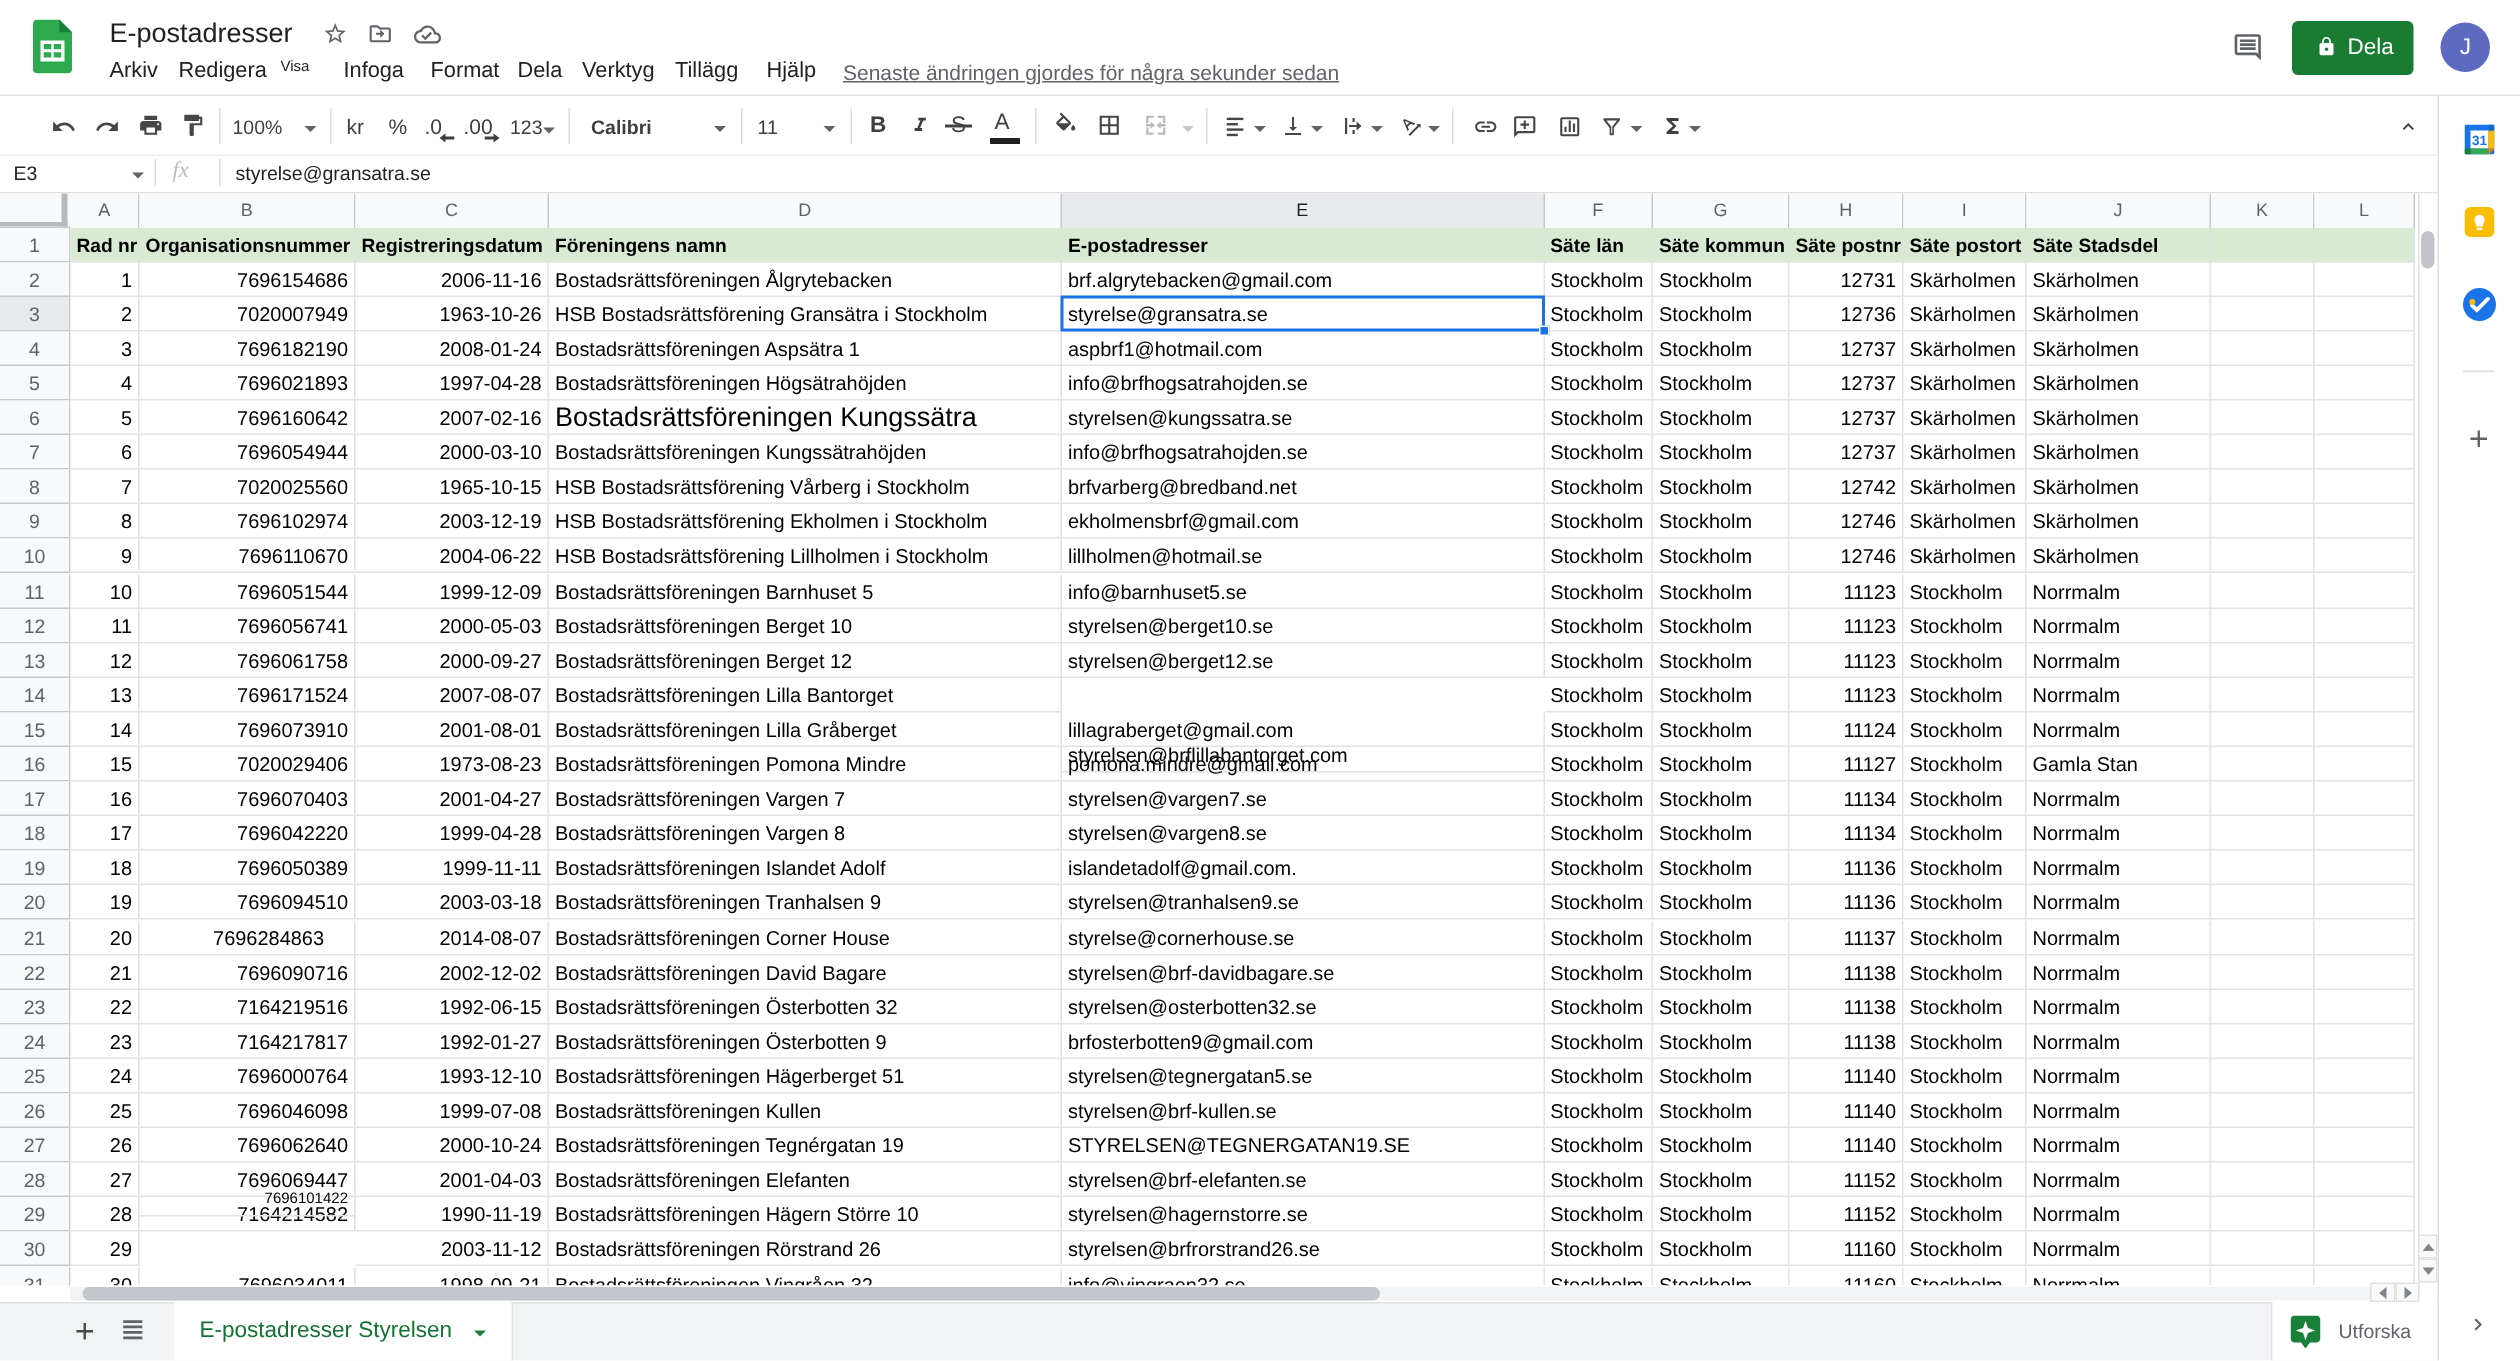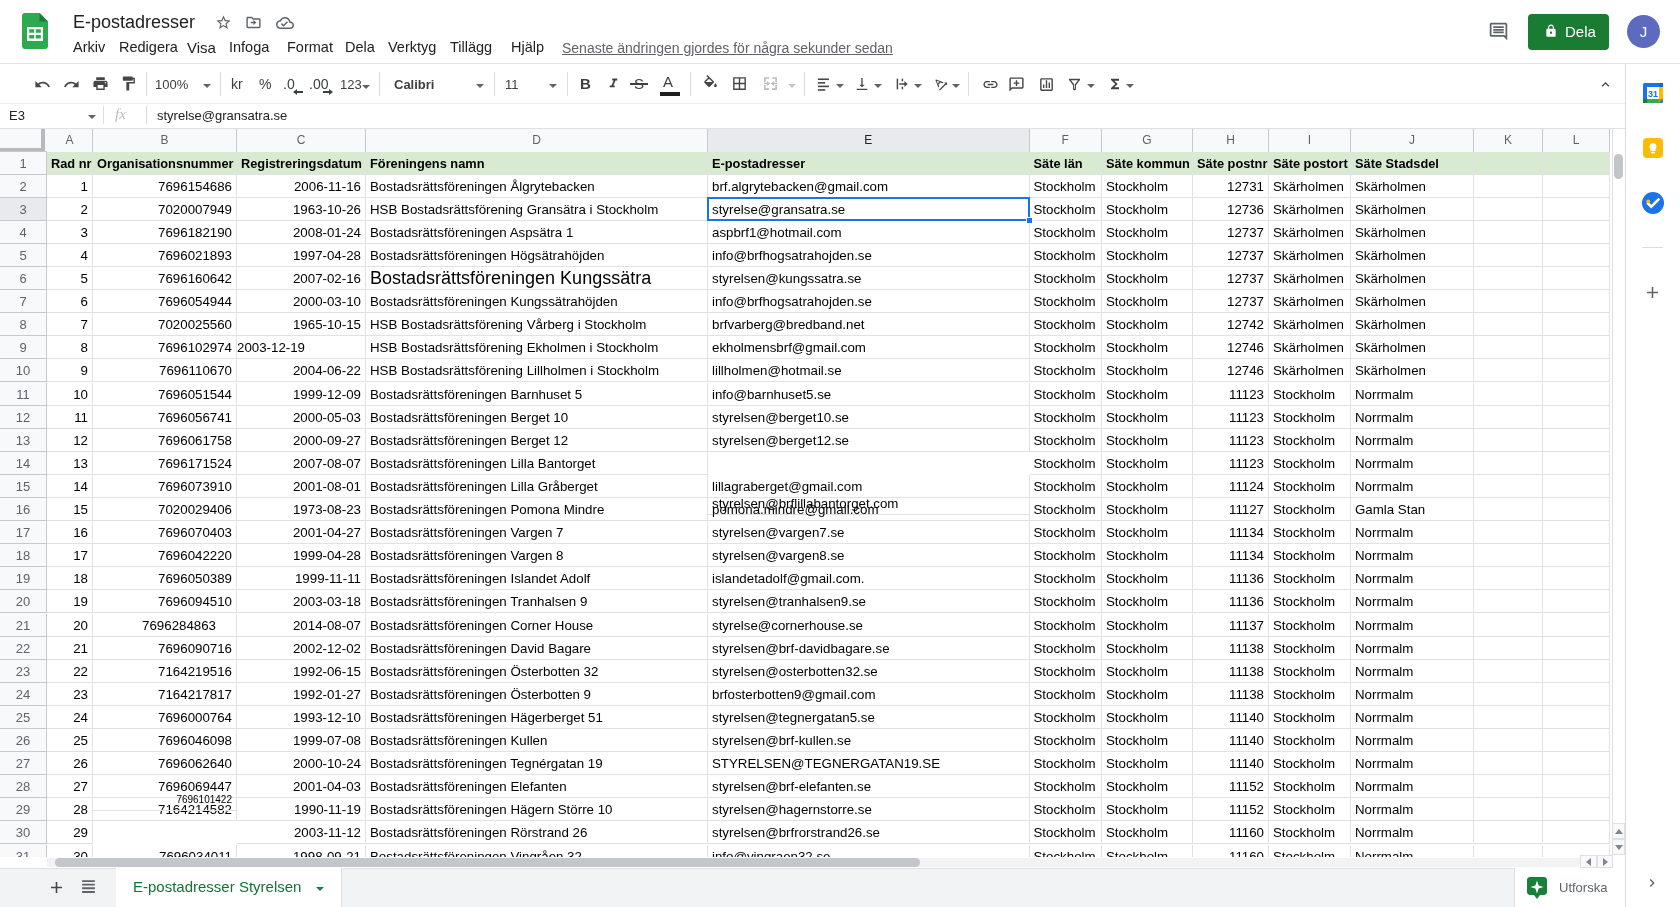--- a/index.html
+++ b/index.html
@@ -17,21 +17,21 @@
       <path d="M22 9.24l-7.19-.62L12 2 9.19 8.63 2 9.24l5.46 4.73L5.82 21 12 17.27 18.18 21l-1.63-7.03L22 9.24zM12 15.4l-3.76 2.27 1-4.28-3.32-2.88 4.38-.38L12 6.1l1.71 4.04 4.38.38-3.32 2.88 1 4.28L12 15.4z"></path>
     </svg>
     <svg style="position:absolute;left:245px;top:14px" width="17" height="17" viewBox="0 0 24 24" fill="#5f6368">
       <path d="M20 6h-8l-2-2H4c-1.1 0-2 .9-2 2v12c0 1.1.9 2 2 2h16c1.1 0 2-.9 2-2V8c0-1.1-.9-2-2-2zm0 12H4V6h5.17l2 2H20v10zm-8.01-2L16 12l-4.01-4v3H8v2h3.99v3z"></path>
     </svg>
     <svg style="position:absolute;left:276px;top:14px" width="18" height="18" viewBox="0 0 24 24" fill="#5f6368">
       <path d="M19.35 10.04C18.67 6.59 15.64 4 12 4 9.11 4 6.6 5.64 5.35 8.04 2.34 8.36 0 10.91 0 14c0 3.31 2.69 6 6 6h13c2.76 0 5-2.24 5-5 0-2.64-2.05-4.78-4.65-4.96zM19 18H6c-2.21 0-4-1.79-4-4 0-2.05 1.53-3.76 3.56-3.97l1.07-.11.5-.95C8.08 7.14 9.94 6 12 6c2.62 0 4.88 1.86 5.39 4.43l.3 1.5 1.53.11c1.56.1 2.78 1.41 2.78 2.96 0 1.65-1.35 3-3 3zM10 14.17l-2.09-2.09L6.5 13.5 10 17l6-6-1.41-1.42z"></path>
     </svg>
     <div style="position:absolute;left:73px;top:39px;font-size:14.5px;color:#202124;font-weight:400;white-space:nowrap;">Arkiv</div>
     <div style="position:absolute;left:119px;top:39px;font-size:14.5px;color:#202124;font-weight:400;white-space:nowrap;">Redigera</div>
-    <div style="position:absolute;left:187px;top:39px;font-size:15px;color:#202124;font-weight:400;white-space:nowrap;">Visa</div>
+    <div style="position:absolute;left:187px;top:39px;font-size:10px;color:#202124;font-weight:400;white-space:nowrap;">Visa</div>
     <div style="position:absolute;left:229px;top:39px;font-size:14.5px;color:#202124;font-weight:400;white-space:nowrap;">Infoga</div>
     <div style="position:absolute;left:287px;top:39px;font-size:14.5px;color:#202124;font-weight:400;white-space:nowrap;">Format</div>
     <div style="position:absolute;left:345px;top:39px;font-size:14.5px;color:#202124;font-weight:400;white-space:nowrap;">Dela</div>
     <div style="position:absolute;left:388px;top:39px;font-size:14.5px;color:#202124;font-weight:400;white-space:nowrap;">Verktyg</div>
     <div style="position:absolute;left:450px;top:39px;font-size:14.5px;color:#202124;font-weight:400;white-space:nowrap;">Tillägg</div>
     <div style="position:absolute;left:511px;top:39px;font-size:14.5px;color:#202124;font-weight:400;white-space:nowrap;">Hjälp</div>
     <div style="position:absolute;left:562px;top:40px;font-size:14px;color:#5f6368;font-weight:400;white-space:nowrap;text-decoration:underline">Senaste ändringen gjordes för några sekunder sedan</div>
     <svg style="position:absolute;left:1488px;top:21px" width="21" height="21" viewBox="0 0 24 24" fill="#5f6368">
       <path d="M21.99 4c0-1.1-.89-2-1.99-2H4c-1.1 0-2 .9-2 2v12c0 1.1.9 2 2 2h14l4 4-.01-18zM20 4v13.17L18.83 16H4V4h16zM6 12h12v2H6zm0-3h12v2H6zm0-3h12v2H6z"></path>
     </svg>
@@ -262,21 +262,21 @@
       <div style="position:absolute;left:708px;top:161.7px;width:321.5px;height:23.1px;border-right:1px solid #e2e2e2;border-bottom:1px solid #e2e2e2;font-size:13.3px;line-height:23.1px;white-space:nowrap;overflow:hidden;color:#000;padding-left:4px;">brfvarberg@bredband.net</div>
       <div style="position:absolute;left:1029.5px;top:161.7px;width:72.5px;height:23.1px;border-right:1px solid #e2e2e2;border-bottom:1px solid #e2e2e2;font-size:13.3px;line-height:23.1px;white-space:nowrap;overflow:hidden;color:#000;padding-left:4px;">Stockholm</div>
       <div style="position:absolute;left:1102px;top:161.7px;width:91px;height:23.1px;border-right:1px solid #e2e2e2;border-bottom:1px solid #e2e2e2;font-size:13.3px;line-height:23.1px;white-space:nowrap;overflow:hidden;color:#000;padding-left:4px;">Stockholm</div>
       <div style="position:absolute;left:1193px;top:161.7px;width:76px;height:23.1px;border-right:1px solid #e2e2e2;border-bottom:1px solid #e2e2e2;font-size:13.3px;line-height:23.1px;white-space:nowrap;overflow:hidden;color:#000;text-align:right;padding-right:4px;">12742</div>
       <div style="position:absolute;left:1269px;top:161.7px;width:82px;height:23.1px;border-right:1px solid #e2e2e2;border-bottom:1px solid #e2e2e2;font-size:13.3px;line-height:23.1px;white-space:nowrap;overflow:hidden;color:#000;padding-left:4px;">Skärholmen</div>
       <div style="position:absolute;left:1351px;top:161.7px;width:123px;height:23.1px;border-right:1px solid #e2e2e2;border-bottom:1px solid #e2e2e2;font-size:13.3px;line-height:23.1px;white-space:nowrap;overflow:hidden;color:#000;padding-left:4px;">Skärholmen</div>
       <div style="position:absolute;left:1474px;top:161.7px;width:69px;height:23.1px;border-right:1px solid #e2e2e2;border-bottom:1px solid #e2e2e2;font-size:13.3px;line-height:23.1px;white-space:nowrap;overflow:hidden;color:#000;padding-left:4px;"></div>
       <div style="position:absolute;left:1543px;top:161.7px;width:67px;height:23.1px;border-right:1px solid #e2e2e2;border-bottom:1px solid #e2e2e2;font-size:13.3px;line-height:23.1px;white-space:nowrap;overflow:hidden;color:#000;padding-left:4px;"></div>
       <div style="position:absolute;left:47px;top:184.79999999999998px;width:46px;height:23.1px;border-right:1px solid #e2e2e2;border-bottom:1px solid #e2e2e2;font-size:13.3px;line-height:23.1px;white-space:nowrap;overflow:hidden;color:#000;text-align:right;padding-right:4px;">8</div>
       <div style="position:absolute;left:93px;top:184.79999999999998px;width:144px;height:23.1px;border-right:1px solid #e2e2e2;border-bottom:1px solid #e2e2e2;font-size:13.3px;line-height:23.1px;white-space:nowrap;overflow:hidden;color:#000;text-align:right;padding-right:4px;">7696102974</div>
-      <div style="position:absolute;left:237px;top:184.79999999999998px;width:129px;height:23.1px;border-right:1px solid #e2e2e2;border-bottom:1px solid #e2e2e2;font-size:13.3px;line-height:23.1px;white-space:nowrap;overflow:hidden;color:#000;padding-right:4px;">2003-12-19</div>
+      <div style="position:absolute;left:237px;top:184.79999999999998px;width:129px;height:23.1px;border-right:1px solid #e2e2e2;border-bottom:1px solid #e2e2e2;font-size:13.3px;line-height:23.1px;white-space:nowrap;overflow:hidden;color:#000;text-align:right;padding-right:4px;">2003-12-19</div>
       <div style="position:absolute;left:708px;top:184.79999999999998px;width:321.5px;height:23.1px;border-right:1px solid #e2e2e2;border-bottom:1px solid #e2e2e2;font-size:13.3px;line-height:23.1px;white-space:nowrap;overflow:hidden;color:#000;padding-left:4px;">ekholmensbrf@gmail.com</div>
       <div style="position:absolute;left:366px;top:184.79999999999998px;width:342px;height:23.1px;border-right:1px solid #e2e2e2;border-bottom:1px solid #e2e2e2;font-size:13.3px;line-height:23.1px;white-space:nowrap;overflow:hidden;color:#000;padding-left:4px;">HSB Bostadsrättsförening Ekholmen i Stockholm</div>
       <div style="position:absolute;left:1029.5px;top:184.79999999999998px;width:72.5px;height:23.1px;border-right:1px solid #e2e2e2;border-bottom:1px solid #e2e2e2;font-size:13.3px;line-height:23.1px;white-space:nowrap;overflow:hidden;color:#000;padding-left:4px;">Stockholm</div>
       <div style="position:absolute;left:1102px;top:184.79999999999998px;width:91px;height:23.1px;border-right:1px solid #e2e2e2;border-bottom:1px solid #e2e2e2;font-size:13.3px;line-height:23.1px;white-space:nowrap;overflow:hidden;color:#000;padding-left:4px;">Stockholm</div>
       <div style="position:absolute;left:1193px;top:184.79999999999998px;width:76px;height:23.1px;border-right:1px solid #e2e2e2;border-bottom:1px solid #e2e2e2;font-size:13.3px;line-height:23.1px;white-space:nowrap;overflow:hidden;color:#000;text-align:right;padding-right:4px;">12746</div>
       <div style="position:absolute;left:1269px;top:184.79999999999998px;width:82px;height:23.1px;border-right:1px solid #e2e2e2;border-bottom:1px solid #e2e2e2;font-size:13.3px;line-height:23.1px;white-space:nowrap;overflow:hidden;color:#000;padding-left:4px;">Skärholmen</div>
       <div style="position:absolute;left:1351px;top:184.79999999999998px;width:123px;height:23.1px;border-right:1px solid #e2e2e2;border-bottom:1px solid #e2e2e2;font-size:13.3px;line-height:23.1px;white-space:nowrap;overflow:hidden;color:#000;padding-left:4px;">Skärholmen</div>
       <div style="position:absolute;left:1474px;top:184.79999999999998px;width:69px;height:23.1px;border-right:1px solid #e2e2e2;border-bottom:1px solid #e2e2e2;font-size:13.3px;line-height:23.1px;white-space:nowrap;overflow:hidden;color:#000;padding-left:4px;"></div>
       <div style="position:absolute;left:1543px;top:184.79999999999998px;width:67px;height:23.1px;border-right:1px solid #e2e2e2;border-bottom:1px solid #e2e2e2;font-size:13.3px;line-height:23.1px;white-space:nowrap;overflow:hidden;color:#000;padding-left:4px;"></div>
       <div style="position:absolute;left:47px;top:207.89999999999998px;width:46px;height:23.1px;border-right:1px solid #e2e2e2;border-bottom:1px solid #e2e2e2;font-size:13.3px;line-height:23.1px;white-space:nowrap;overflow:hidden;color:#000;text-align:right;padding-right:4px;">9</div>

